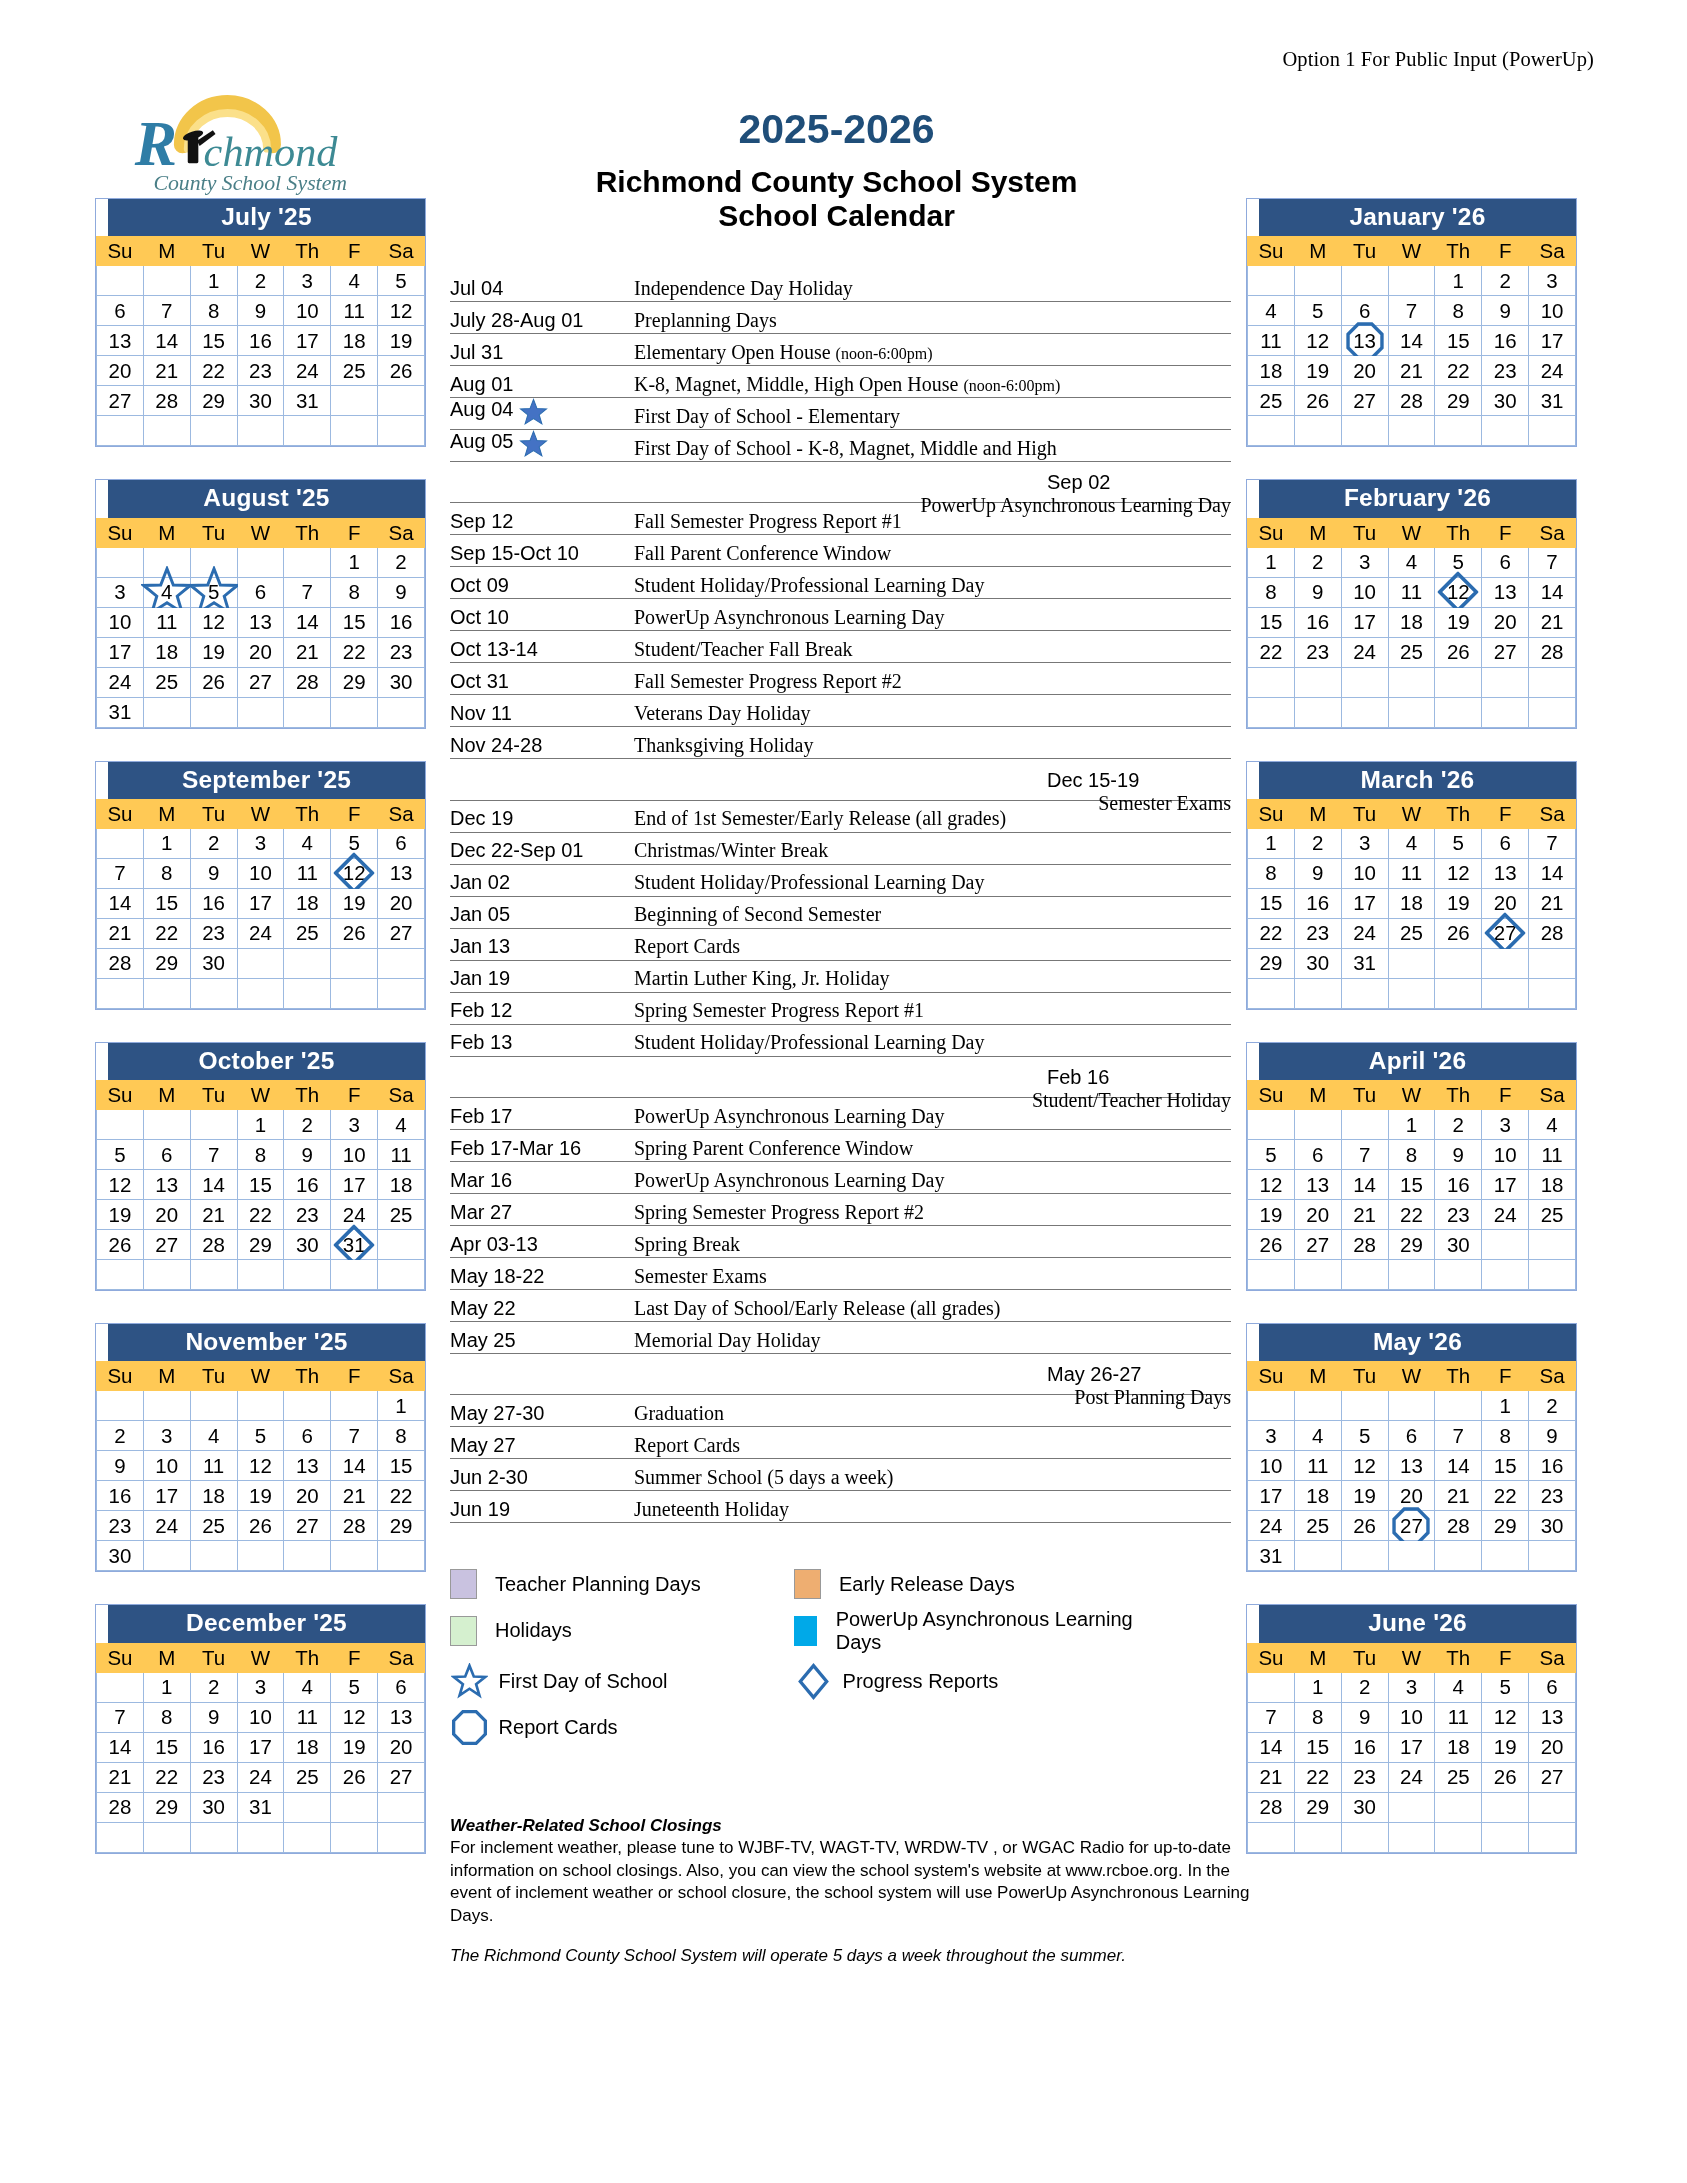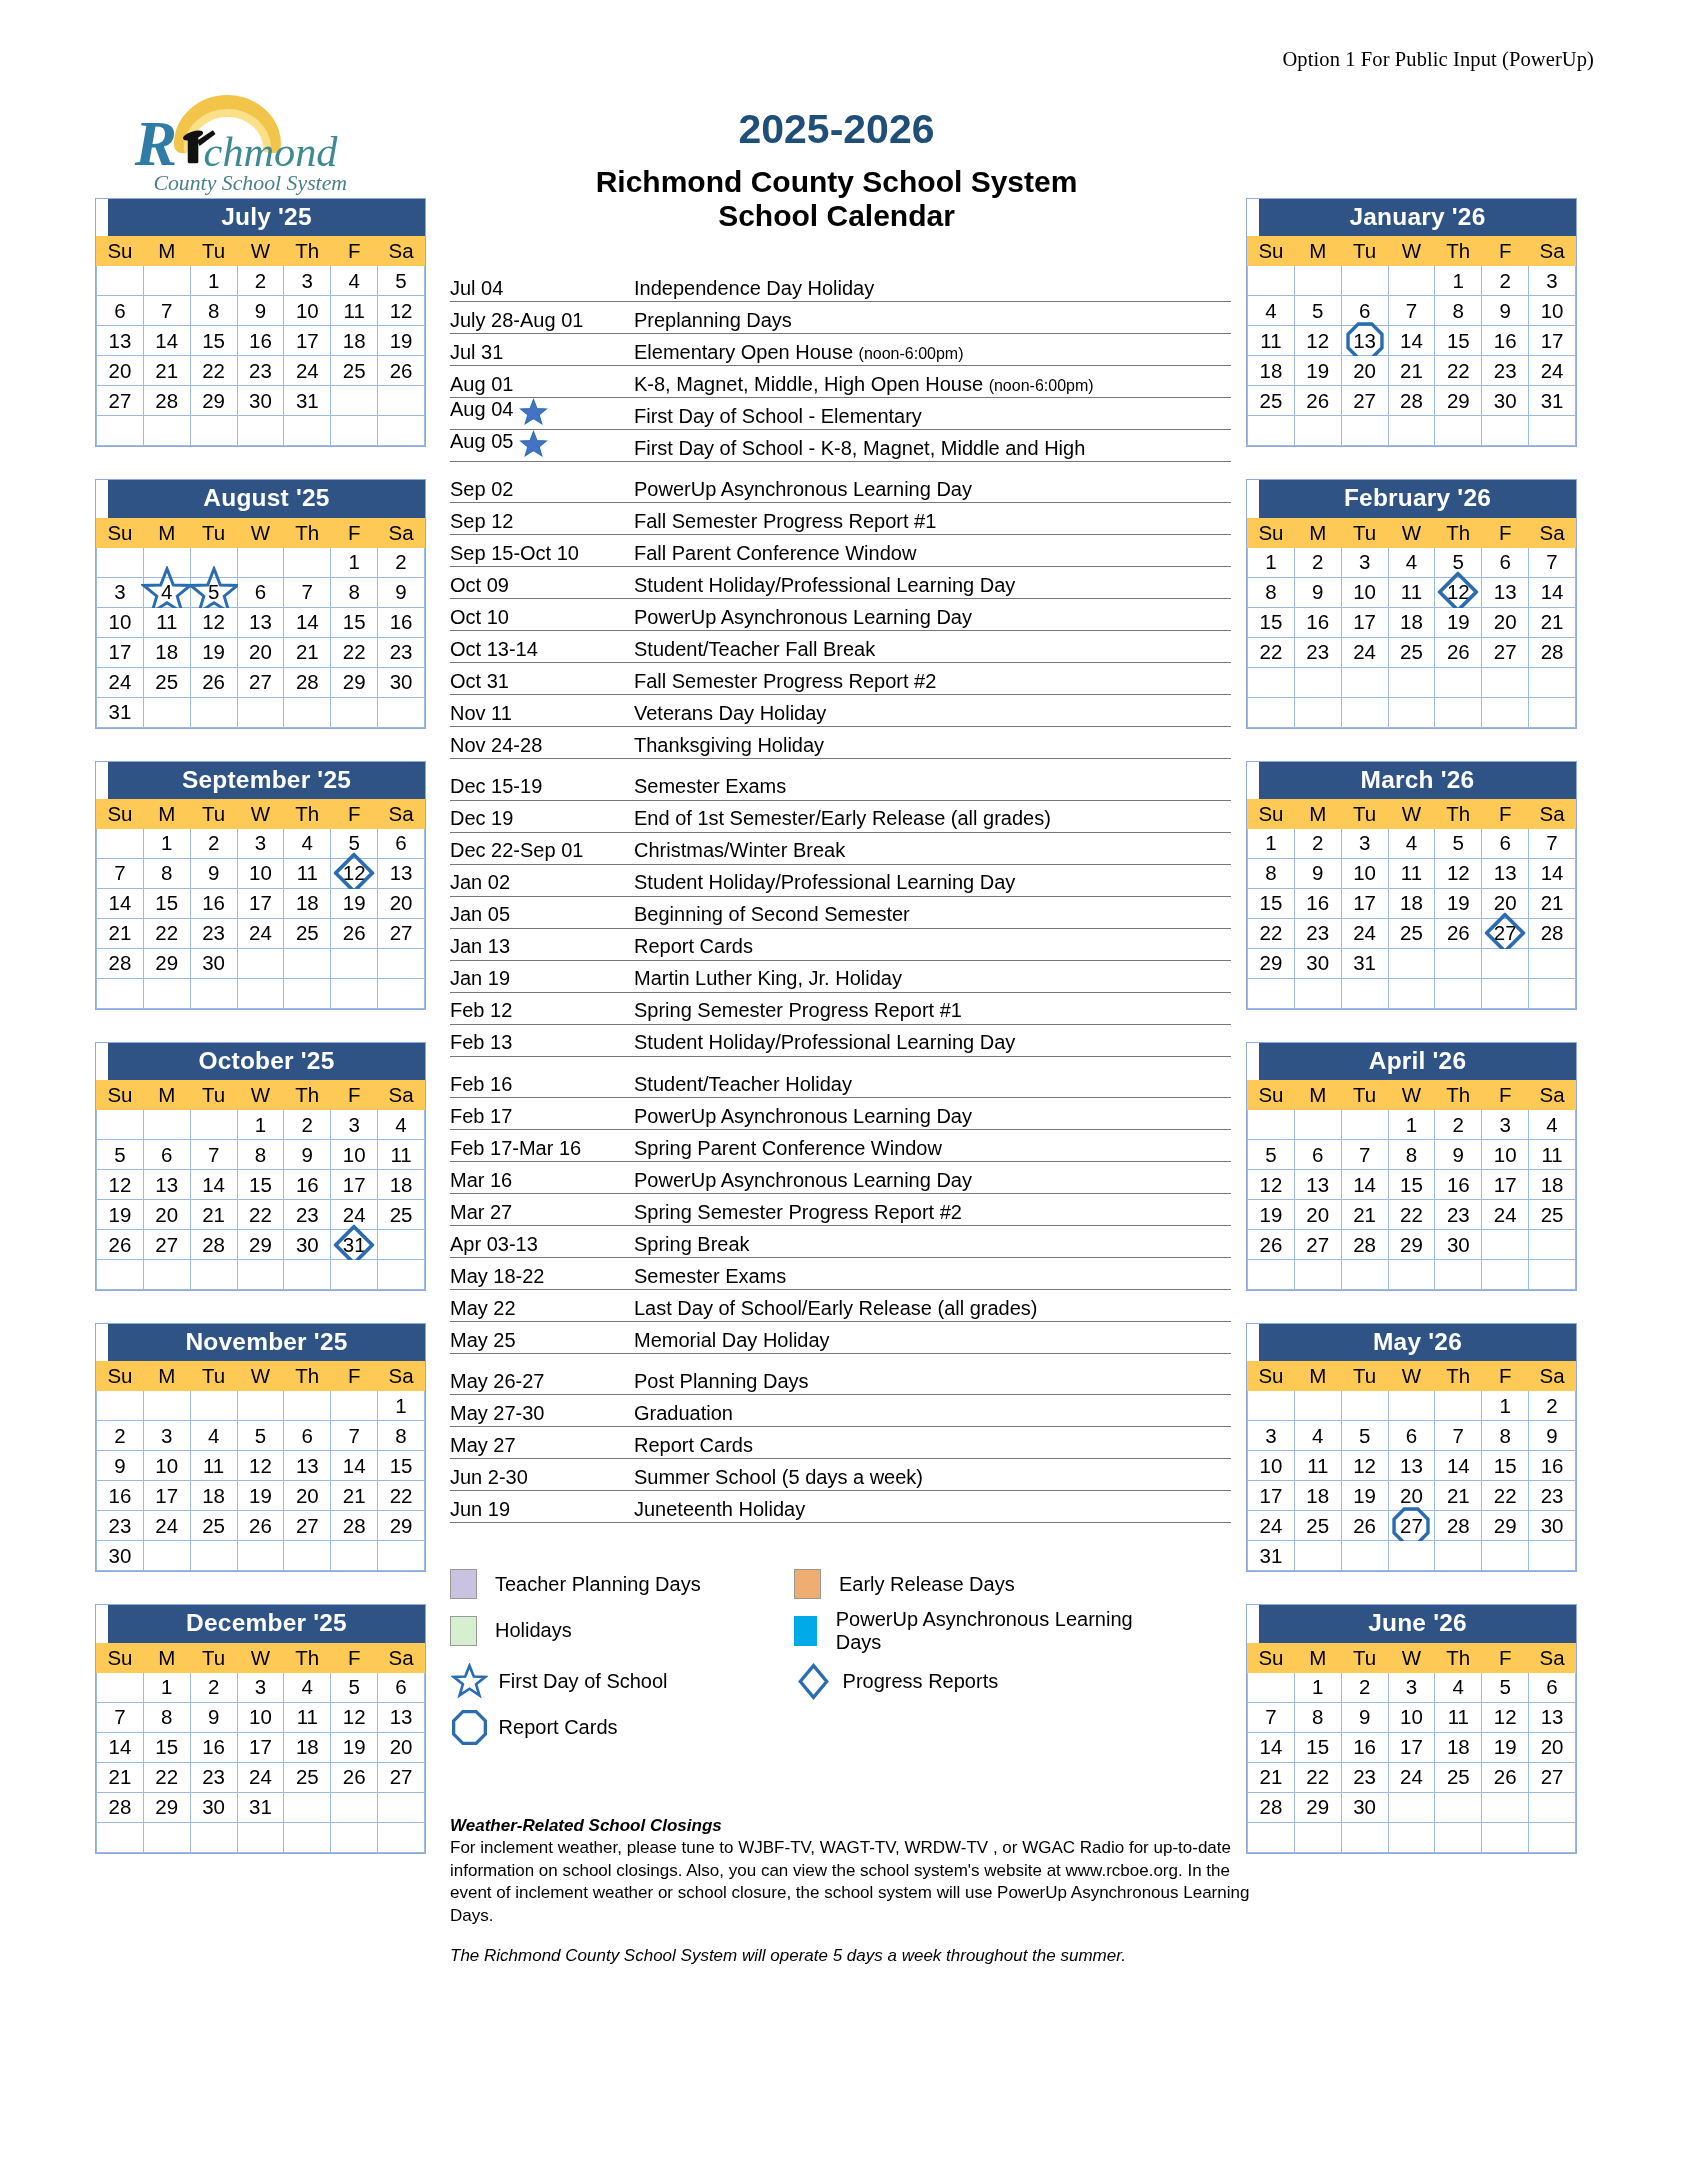--- a/index.html
+++ b/index.html
@@ -79,28 +79,28 @@
 
   
   .events {
     position:absolute; left:450px; top:270px; width:781px;
   }
   .ev {
     display:flex; align-items:flex-end;
     border-bottom:0.7px solid #777;
     height:32px; padding-bottom:1.3px;
   }
-  .ev.gap { margin-top:9.3px; }
+  .ev.gap { margin-top:9.3px;flex-direction:column; }
   .ev-date {
     width:184px; font-size:20px; white-space:nowrap;
     font-family:"Liberation Sans", sans-serif;
     display:flex; align-items:flex-start; gap:5.3px;
   }
   .ev-desc { font-size:20px; white-space:nowrap;
-    font-family:Liberation Sans, sans-serif; }
+    font-family:Liberation Serif, serif; }
   .ev-desc .sm { font-size:16px; }
   .star-inline { display:inline-block; width:30px; height:30px; }
 
   
   .legend { position:absolute; left:450px; top:1569px; width:794px; }
   .lg-row { display:flex; align-items:center; margin-bottom:8.6px; }
   .lg-item { display:flex; align-items:center; width:344px; }
   .sw { width:26.5px; height:30px; border:0.7px solid #999; margin-right:18.5px; }
   .sw.plan { background:#c9c2e0; }
   .sw.hol  { background:#d5f0cf; }

